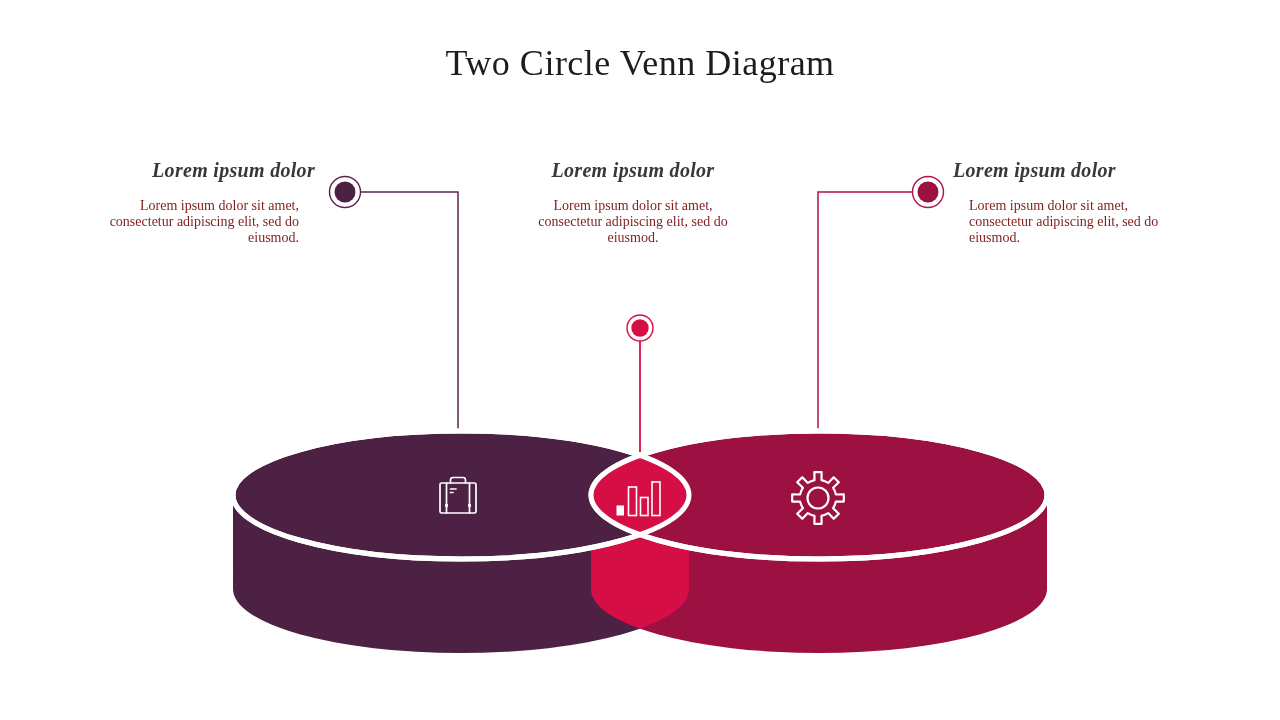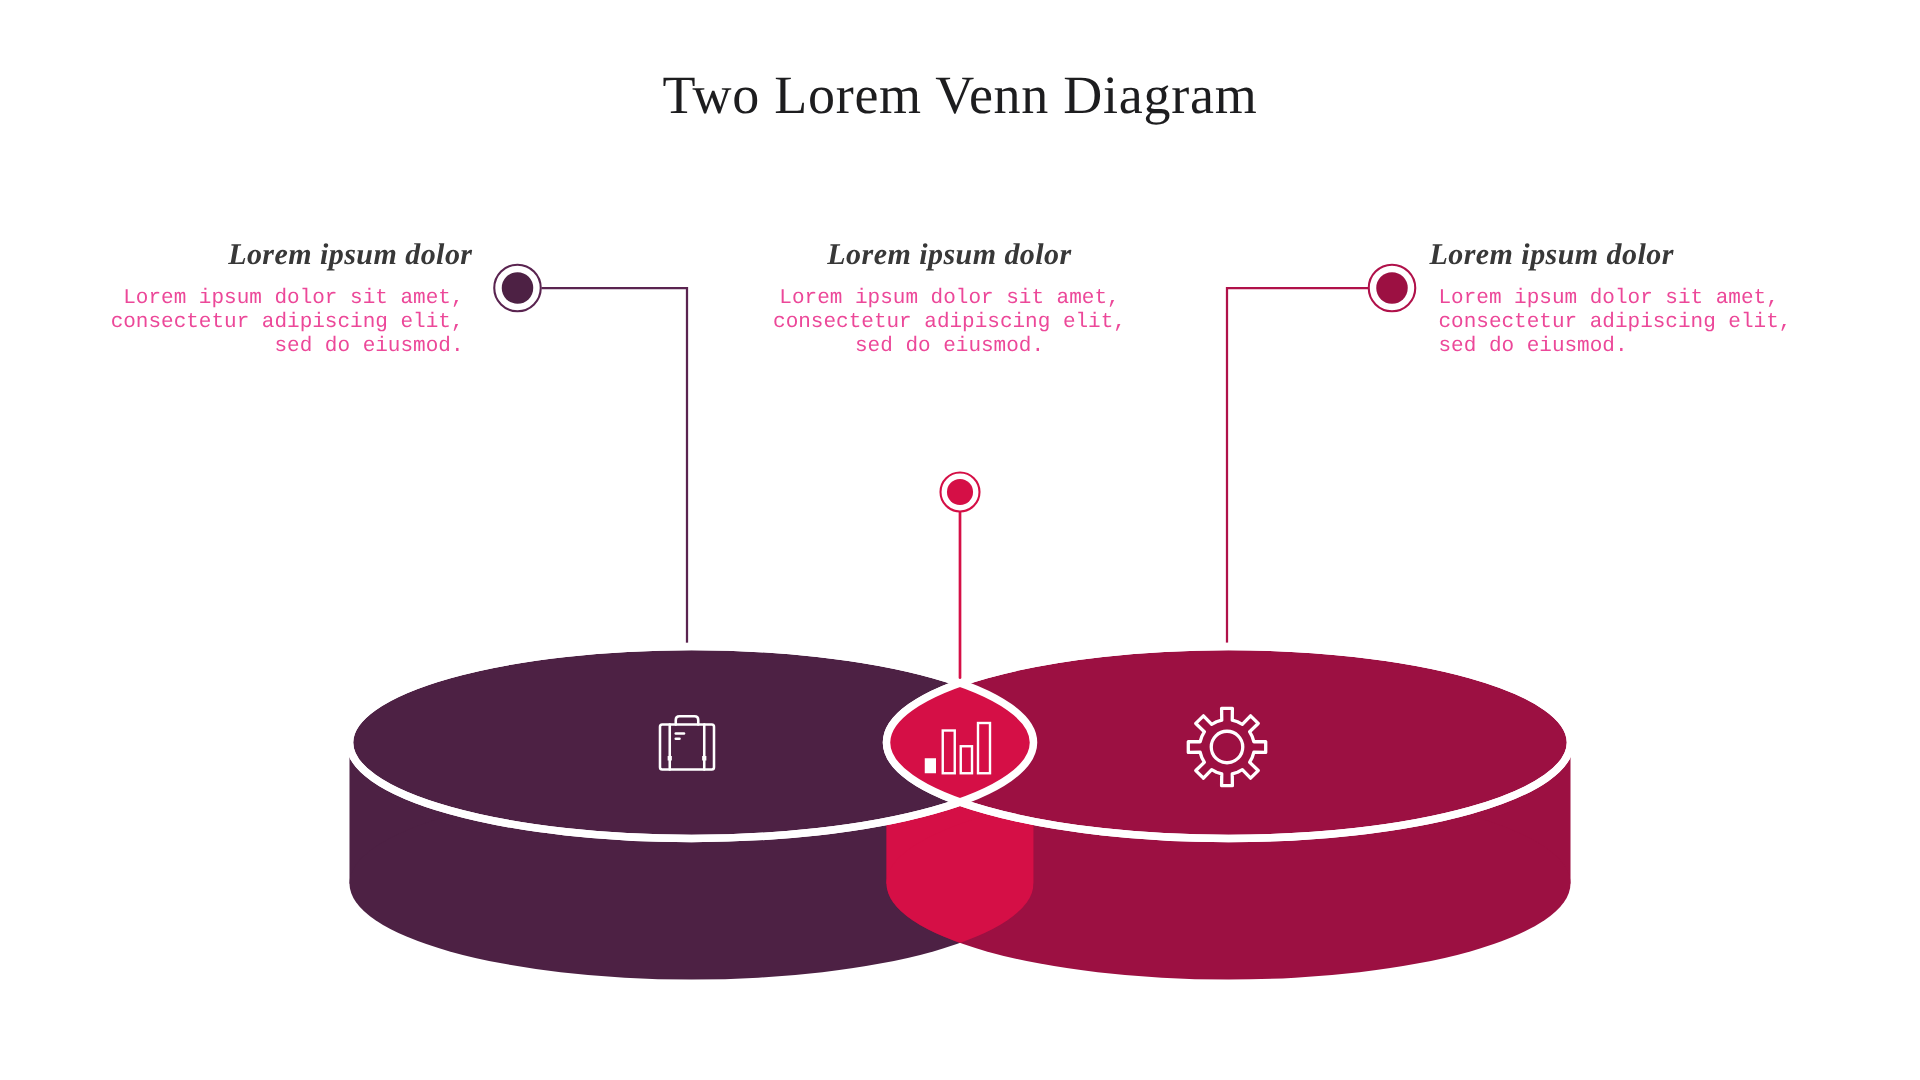--- a/index.html
+++ b/index.html
@@ -23,39 +23,38 @@
   .block { position: absolute; top: 159px; width: 252px; }
   .block h2 {
     margin: 0 0 9px 0;
     font-size: 20px;
     font-weight: 700;
     letter-spacing: 0.3px;
     color: #383838;
     font-style: italic;
   }
   .block p {
-    margin: 6px;
+    margin: 16px;
     font-size: 14px;
     line-height: 16px;
-    color: #ec4899;
-    font-family: Liberation Mono, monospace;
+    color: #7f1d1d;
   }
   .block-left  { right: 965px; text-align: right; }
   .block-center{ left: 507px;  text-align: center; }
   .block-right { left: 953px;  text-align: left; }
   svg.art {
     position: absolute;
     top: 0; left: 0;
     width: 1280px; height: 720px;
   }
 </style>
 </head>
 <body>
 
-<h1 class="page-title">Two Lorem Venn Diagram</h1>
+<h1 class="page-title">Two Circle Venn Diagram</h1>
 
 <div class="block block-left">
   <h2>Lorem ipsum dolor</h2>
   <p>Lorem ipsum dolor sit amet, consectetur adipiscing elit, sed do eiusmod.</p>
 </div>
 
 <div class="block block-center">
   <h2>Lorem ipsum dolor</h2>
   <p>Lorem ipsum dolor sit amet, consectetur adipiscing elit, sed do eiusmod.</p>
 </div>

